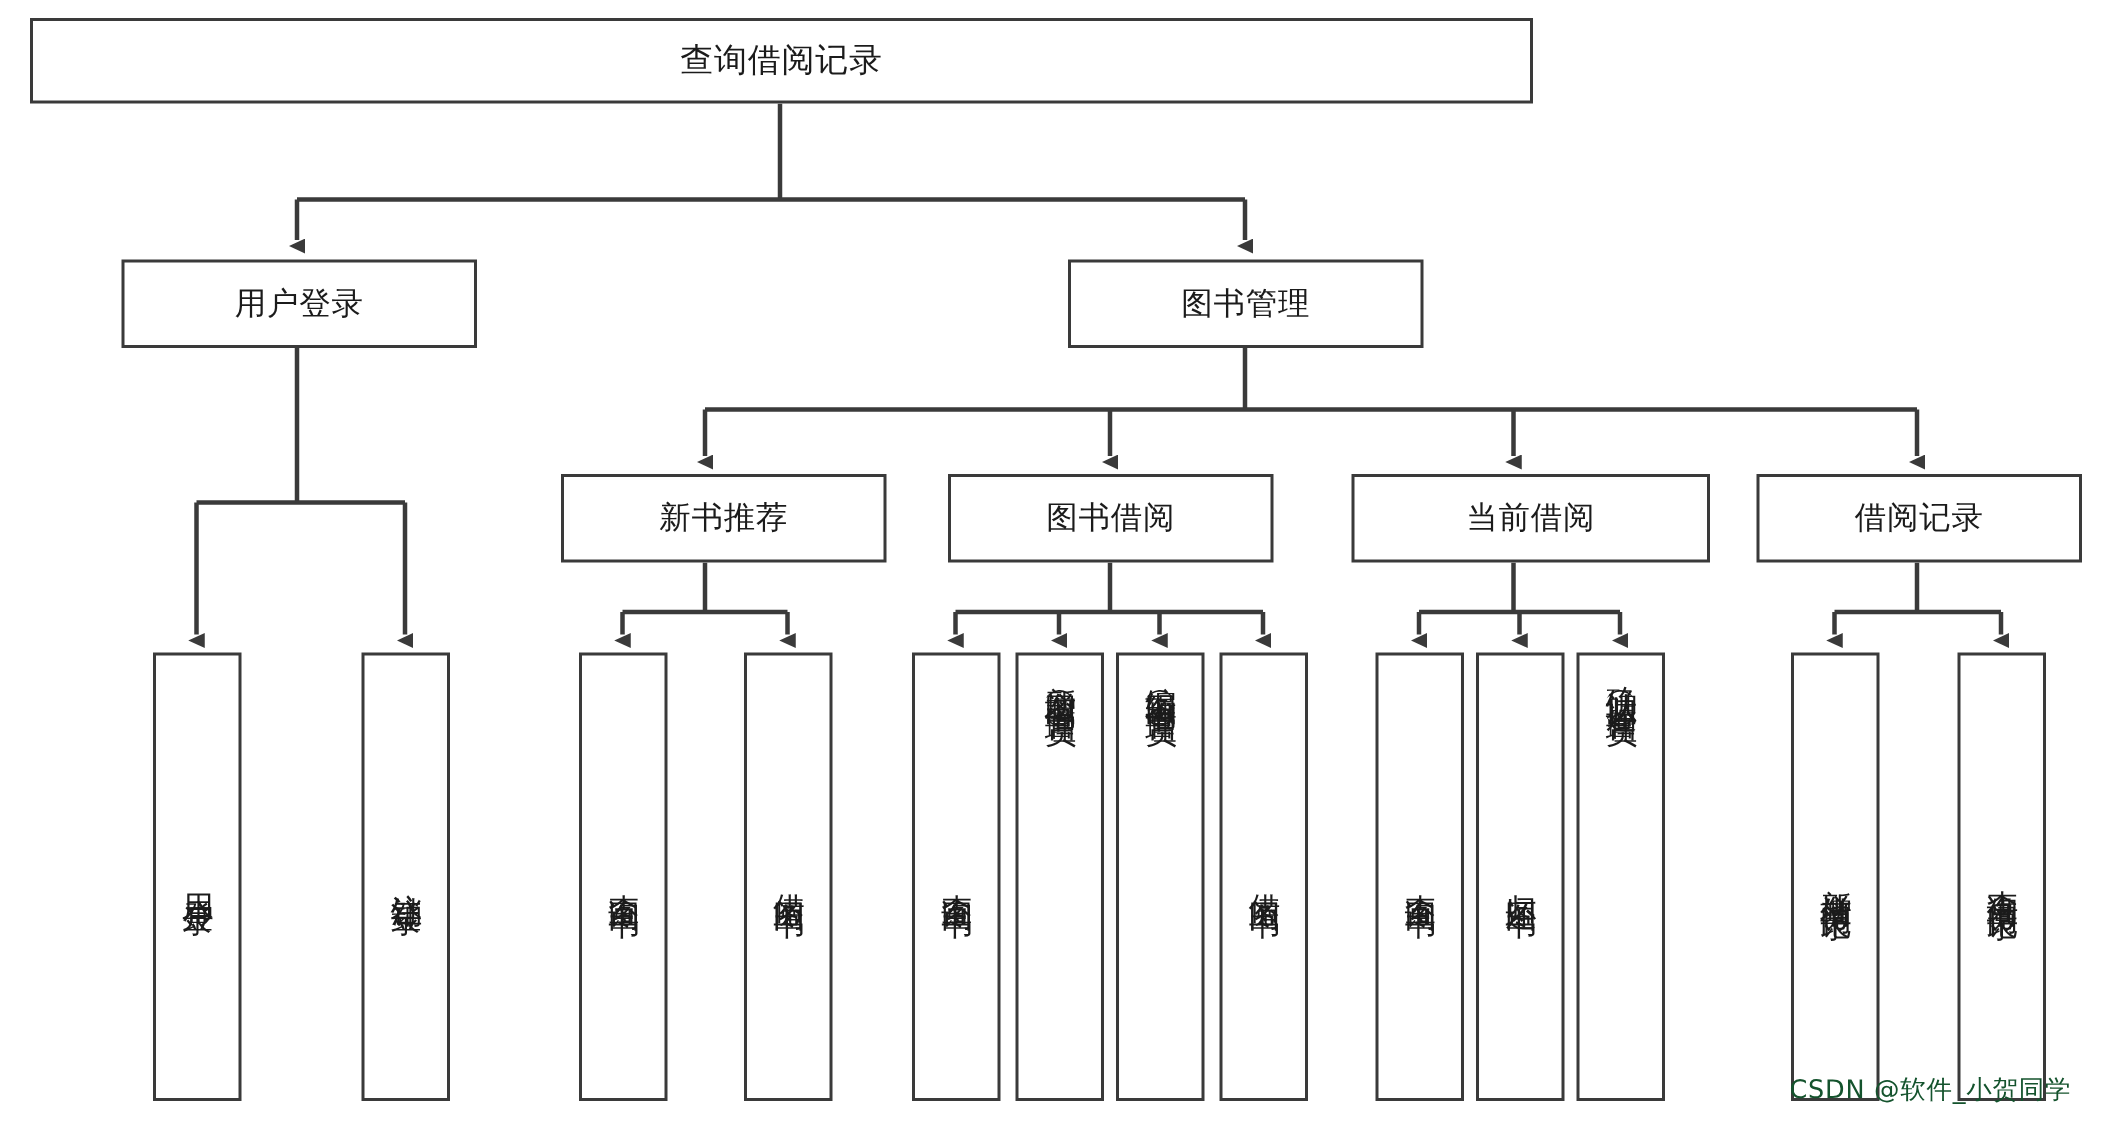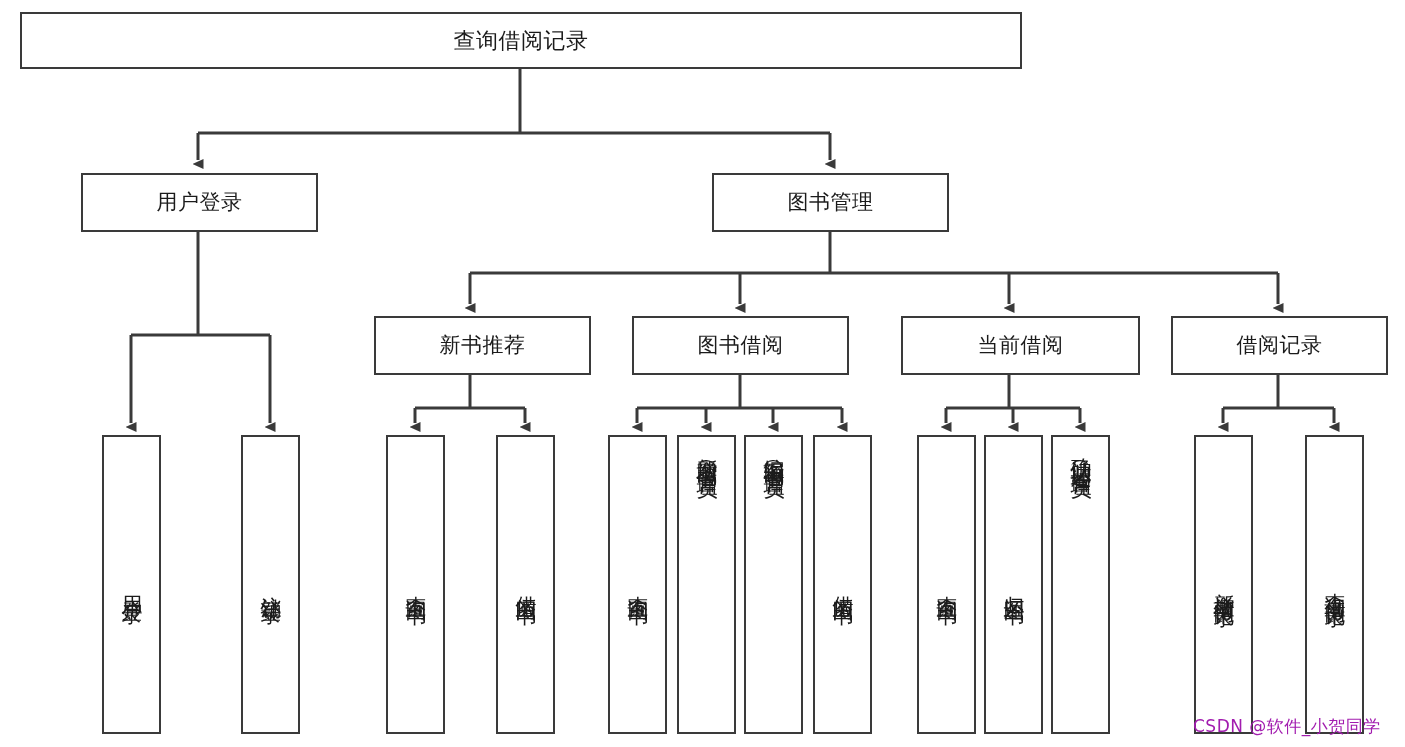--- a/index.html
+++ b/index.html
@@ -46,21 +46,21 @@
     text-orientation:upright;
     font-size:21px;
     line-height:1.0;
     letter-spacing:3px;
     text-align:center;
     -webkit-text-orientation:upright;
   }
   .watermark{
     position:absolute;
     font-size:17px;
-    color:#a21caf;
+    color:#14532d;
     white-space:nowrap;
     letter-spacing:0.5px;
     font-family:"DejaVu Sans","Liberation Sans",sans-serif;
   }
 </style>
 </head>
 <body>
 
 <div id="stage">
 

